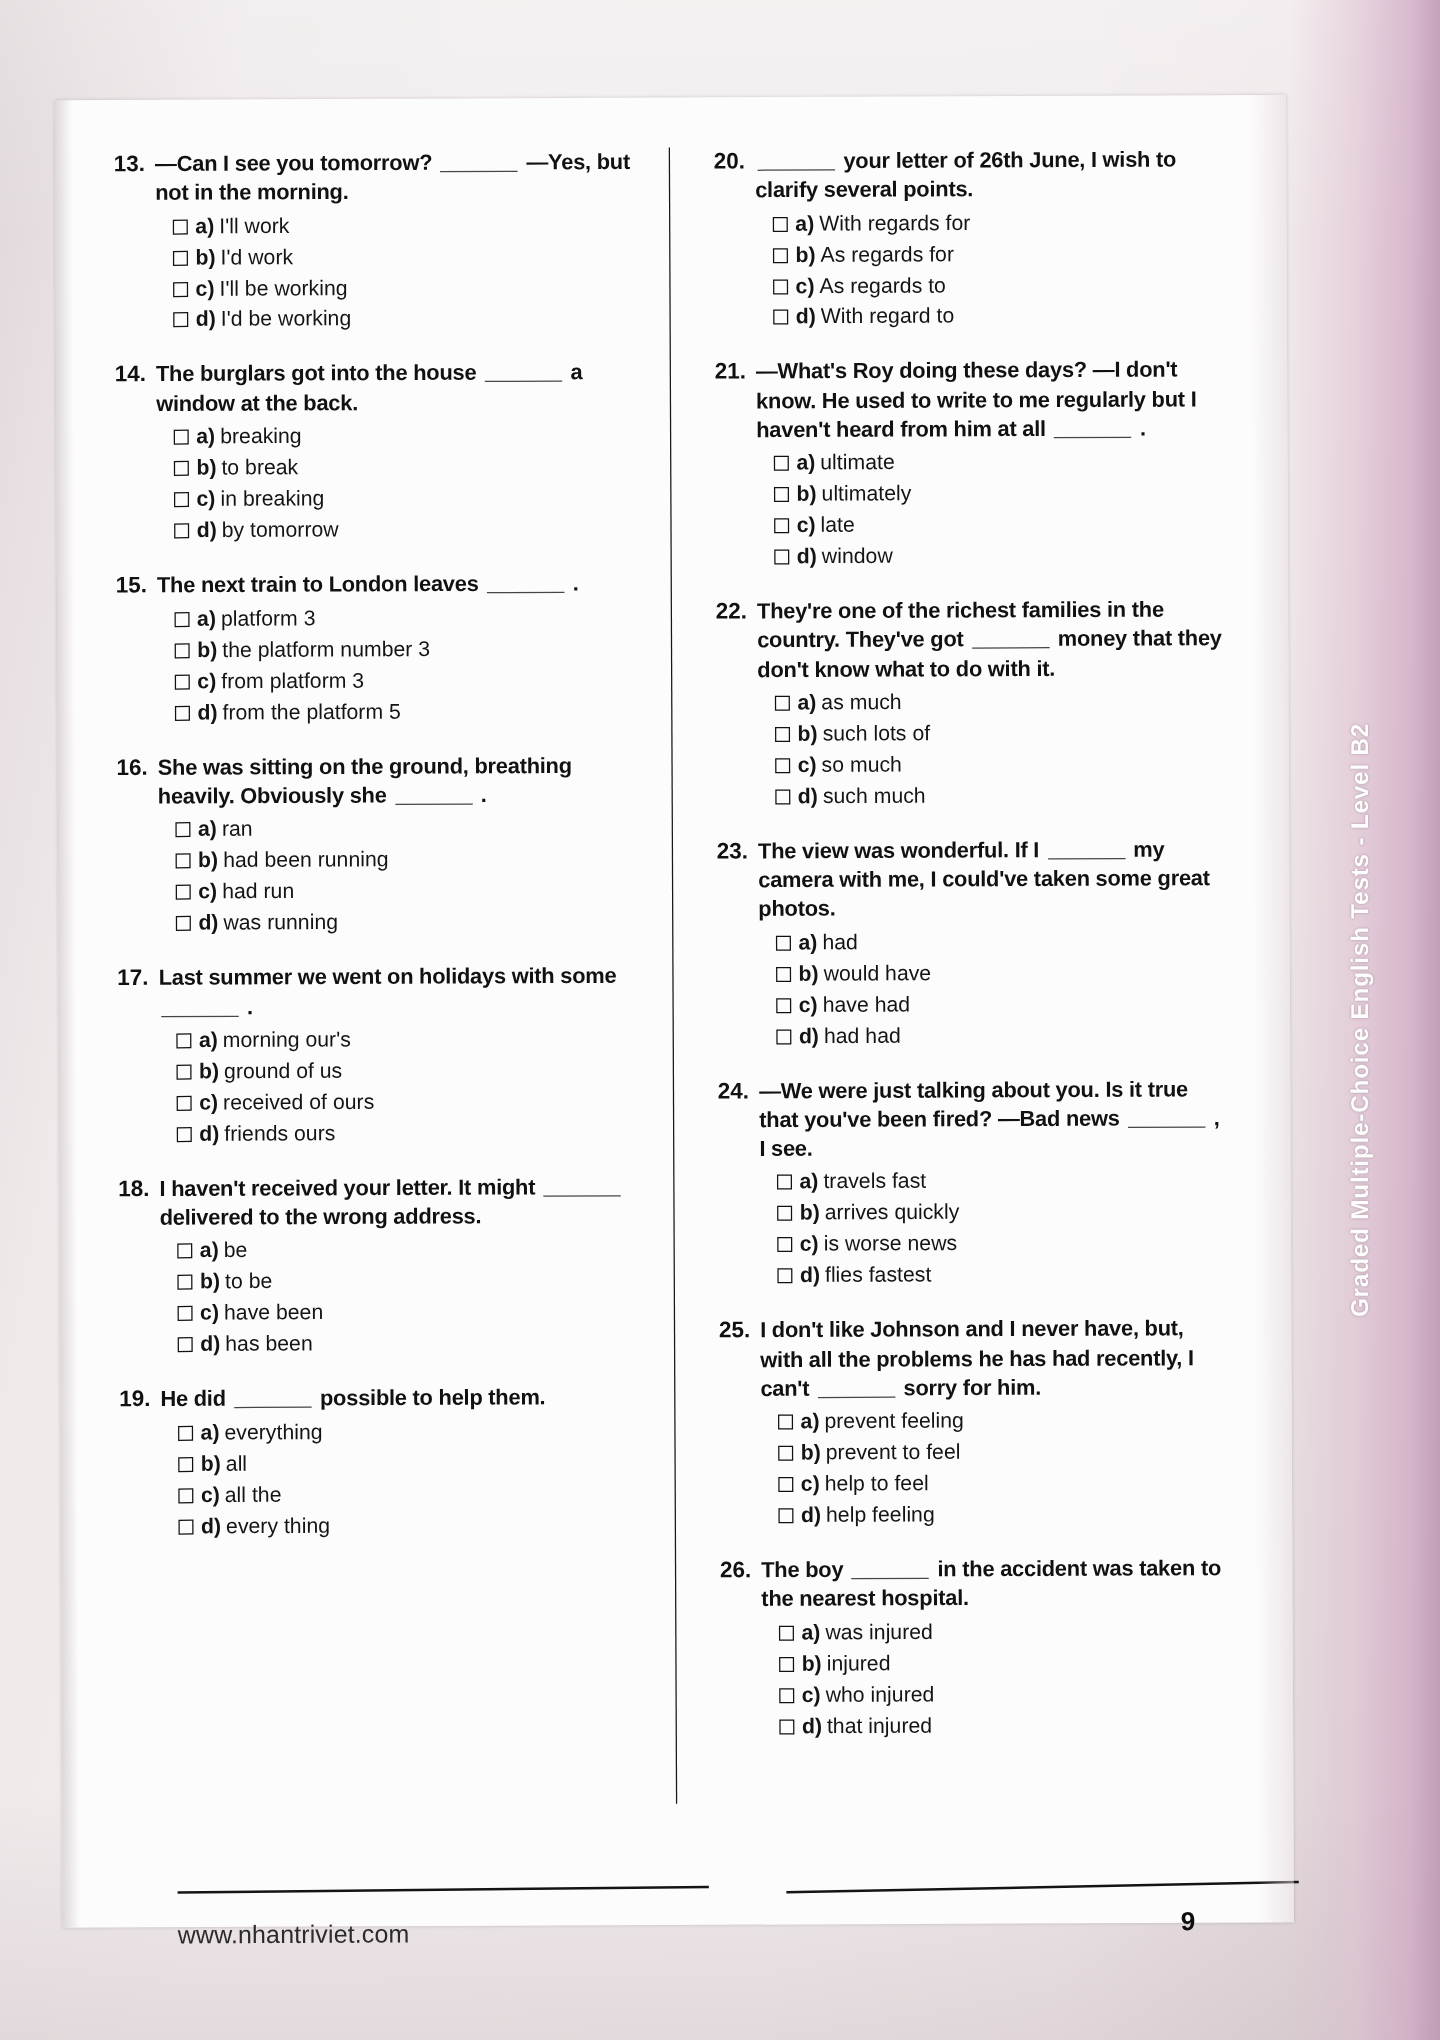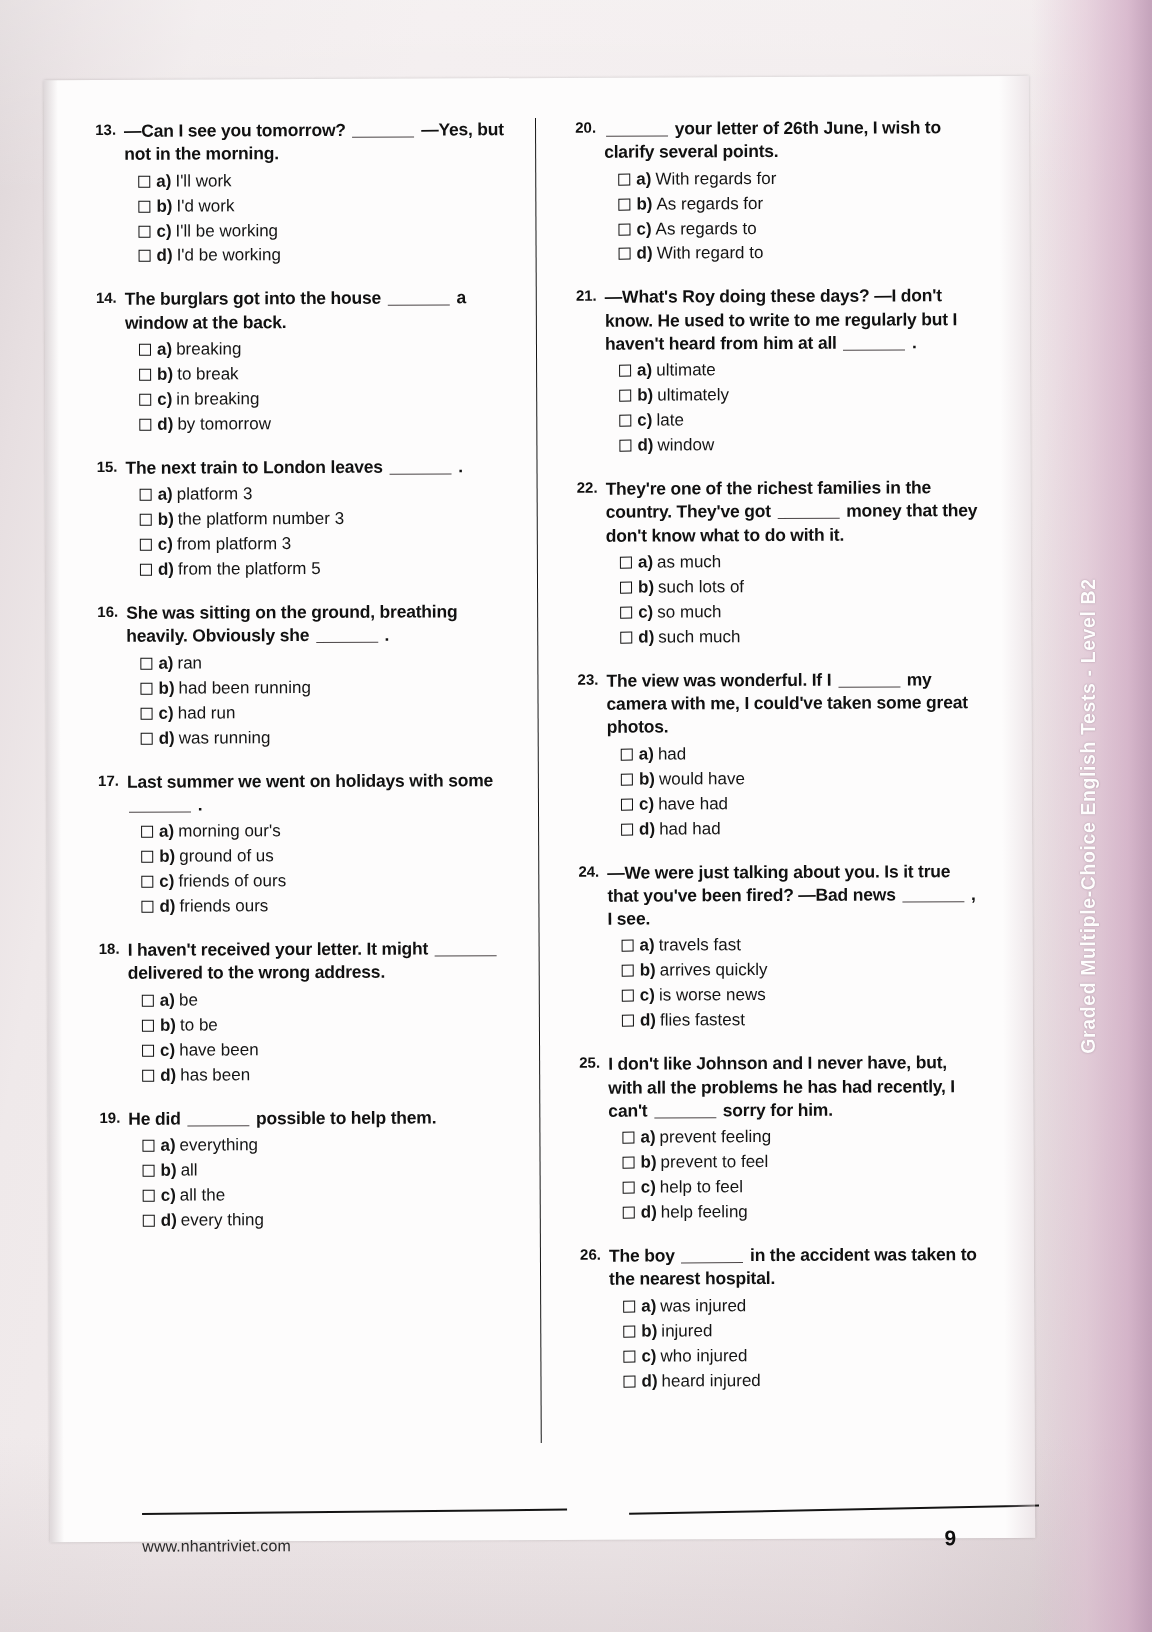--- a/index.html
+++ b/index.html
@@ -58,21 +58,21 @@
 
   
   .columns{ display:flex; height:1325px; }
   .col{ width:445px; position:relative; }
   .col-left{ padding-right:24px; }
   .col-right{ padding-left:34px; border-left:1.6px solid #171717; }
 
   .q{ margin-bottom:19px; }
   .q-head{ display:flex; align-items:flex-start; }
   .q-num{
-    font-weight:bold; font-size:15px; color:#111;
+    font-weight:bold; font-size:18px; color:#111;
     width:34px; flex:0 0 34px; text-align:right; padding-right:8px;
     line-height:1.33;
   }
   .q-text{
     font-weight:bold; font-size:17.5px; color:#111;
     line-height:1.33; flex:1;
     letter-spacing:-0.2px;
   }
   .blank{
     display:inline-block;
@@ -107,21 +107,21 @@
     border-top:2.1px solid #141414;
     transform:rotate(-0.35deg);
   }
   .rule-right{
     position:absolute; left:487px; top:0; width:410px; height:0;
     border-top:2.1px solid #141414;
     transform:rotate(-0.9deg);
   }
   .site{
     position:absolute; left:0; top:26px;
-    font-size:16px; color:#2b2b2b; letter-spacing:.1px;
+    font-size:20px; color:#2b2b2b; letter-spacing:.1px;
   }
   .pageno{
     position:absolute; right:0; top:18px;
     font-size:21px; font-weight:bold; color:#0e0e0e;
   }
 
   
   .side-title{
     position:absolute;
     right:52px; top:50%;
@@ -271,21 +271,21 @@
                 <span class="opt-text">morning our's</span>
               </div>
               <div class="opt">
                 <span class="cbox"></span>
                 <span class="lbl">b)</span>
                 <span class="opt-text">ground of us</span>
               </div>
               <div class="opt">
                 <span class="cbox"></span>
                 <span class="lbl">c)</span>
-                <span class="opt-text">friends of ours</span>
+                <span class="opt-text">received of ours</span>
               </div>
               <div class="opt">
                 <span class="cbox"></span>
                 <span class="lbl">d)</span>
                 <span class="opt-text">friends ours</span>
               </div>
             </div>
           </div>
           <div class="q">
             <div class="q-head">
@@ -530,21 +530,21 @@
                 <span class="opt-text">injured</span>
               </div>
               <div class="opt">
                 <span class="cbox"></span>
                 <span class="lbl">c)</span>
                 <span class="opt-text">who injured</span>
               </div>
               <div class="opt">
                 <span class="cbox"></span>
                 <span class="lbl">d)</span>
-                <span class="opt-text">heard injured</span>
+                <span class="opt-text">that injured</span>
               </div>
             </div>
           </div>
         </div>
     </div>
 
     <div class="footer">
       <div class="rule-left"></div>
       <div class="rule-right"></div>
       <div class="site">www.nhantriviet.com</div>

